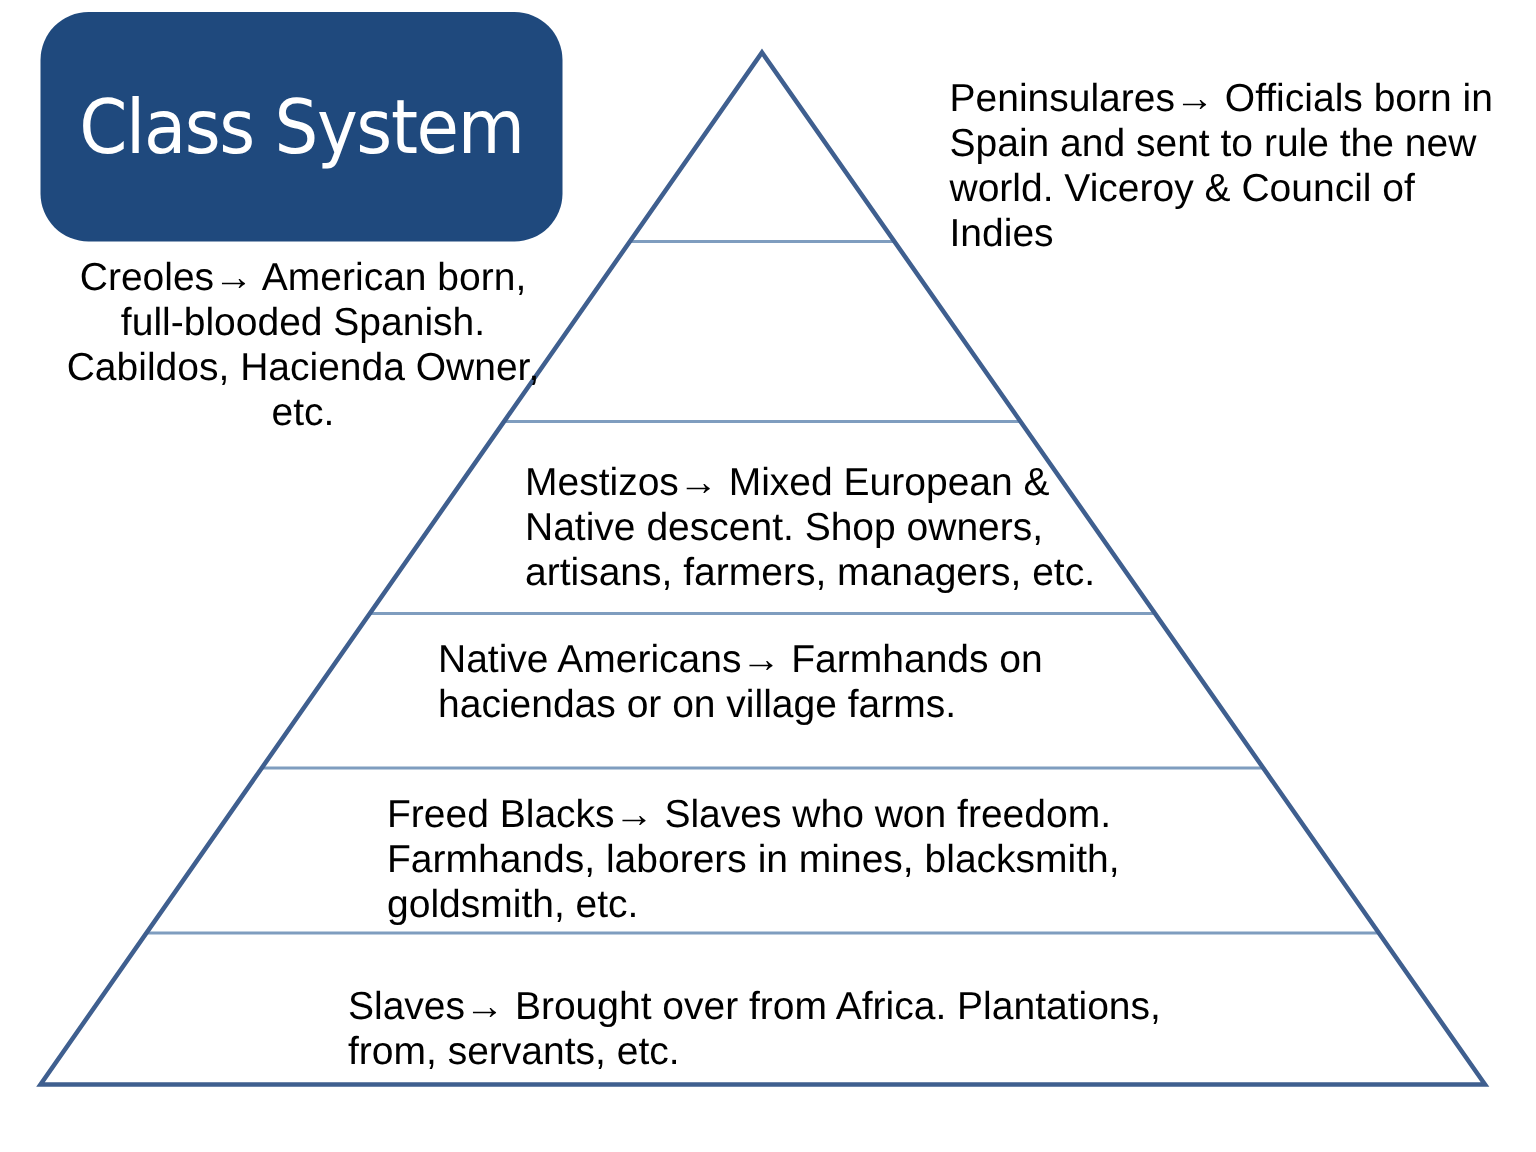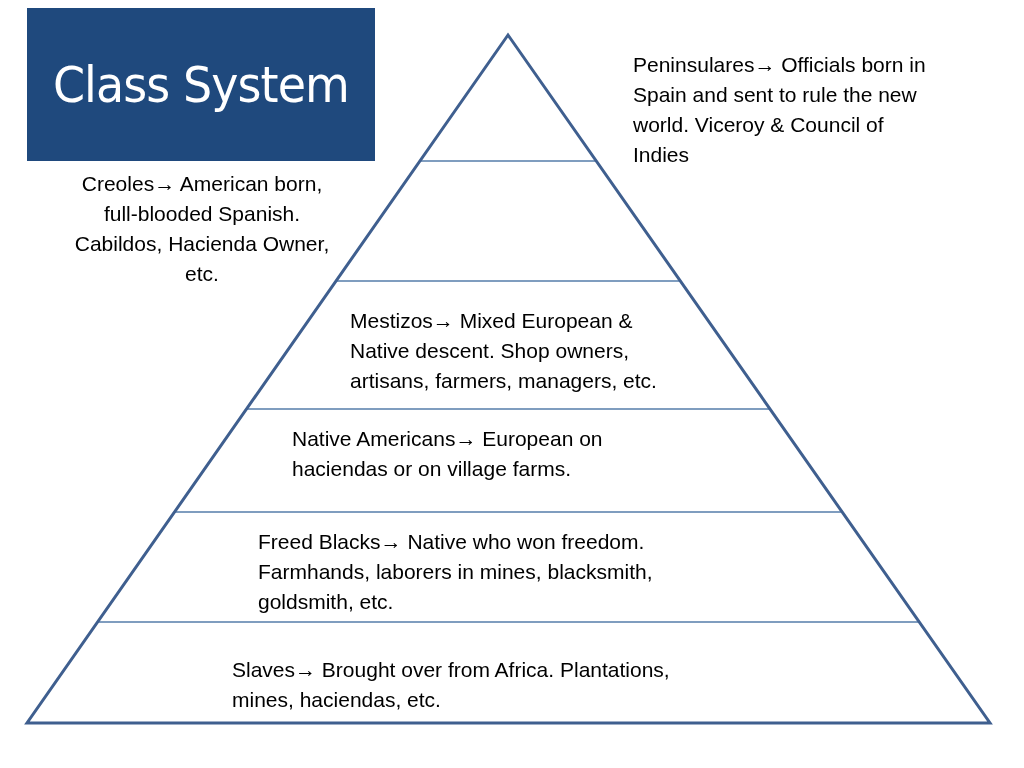--- a/index.html
+++ b/index.html
@@ -5,33 +5,33 @@
   html, body { margin: 0; padding: 0; }
   body {
     width: 1024px; height: 768px; position: relative; overflow: hidden;
     background: #ffffff;
     font-family: "Liberation Sans", sans-serif;
     color: #000000;
   }
   .title-box {
     position: absolute; left: 27px; top: 8px; width: 348px; height: 153px;
     background: #1f497d;
-    display: flex; align-items: center; justify-content: center;
+    display: flex; align-items: center; justify-content: center; border-radius: 32px;
   }
   .title-text {
     color: #ffffff;
     font-family: "DejaVu Sans", sans-serif;
     font-size: 50px; letter-spacing: -1px;
     white-space: nowrap;
     transform: scaleX(0.92);
   }
   svg.pyramid { position: absolute; left: 0; top: 0; }
   .label {
     position: absolute;
-    font-size: 21px; line-height: 30px;
+    font-size: 26px; line-height: 30px;
     white-space: pre-line;
   }
   .lbl-peninsulares { left: 633px; top: 50px; width: 370px; }
   .lbl-creoles { left: 37px; top: 169px; width: 330px; text-align: center; }
   .lbl-mestizos { left: 350px; top: 306px; width: 400px; }
   .lbl-native { left: 292px; top: 424px; width: 420px; }
   .lbl-freed { left: 258px; top: 527px; width: 500px; }
   .lbl-slaves { left: 232px; top: 655px; width: 560px; }
 </style>
 </head>
@@ -56,19 +56,19 @@
 Spain and sent to rule the new
 world.  Viceroy &amp; Council of
 Indies</div>
 <div class="label lbl-creoles">Creoles→ American born,
 full-blooded Spanish.
 Cabildos, Hacienda Owner,
 etc.</div>
 <div class="label lbl-mestizos">Mestizos→ Mixed European &amp;
 Native descent.  Shop owners,
 artisans, farmers, managers, etc.</div>
-<div class="label lbl-native">Native Americans→ European on
+<div class="label lbl-native">Native Americans→ Farmhands on
 haciendas or on village farms.</div>
-<div class="label lbl-freed">Freed Blacks→ Native who won freedom.
+<div class="label lbl-freed">Freed Blacks→ Slaves who won freedom.
 Farmhands, laborers in mines, blacksmith,
 goldsmith, etc.</div>
 <div class="label lbl-slaves">Slaves→ Brought over from Africa.  Plantations,
-mines, haciendas, etc.</div>
+from, servants, etc.</div>
 
 </body></html>

